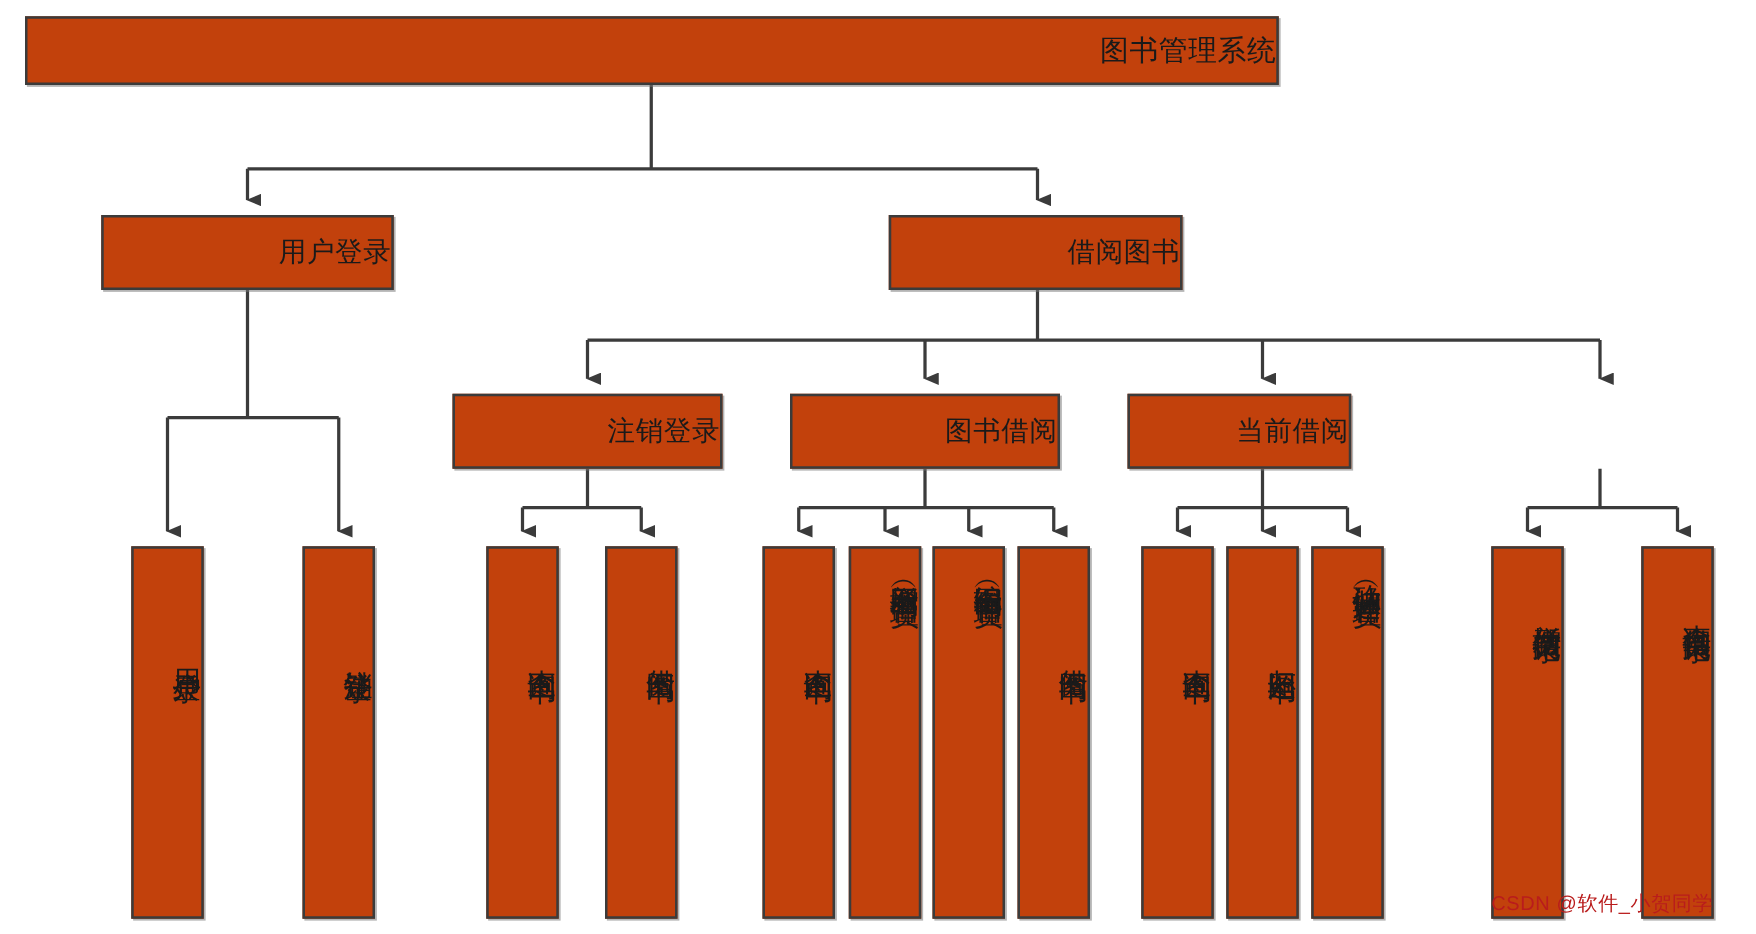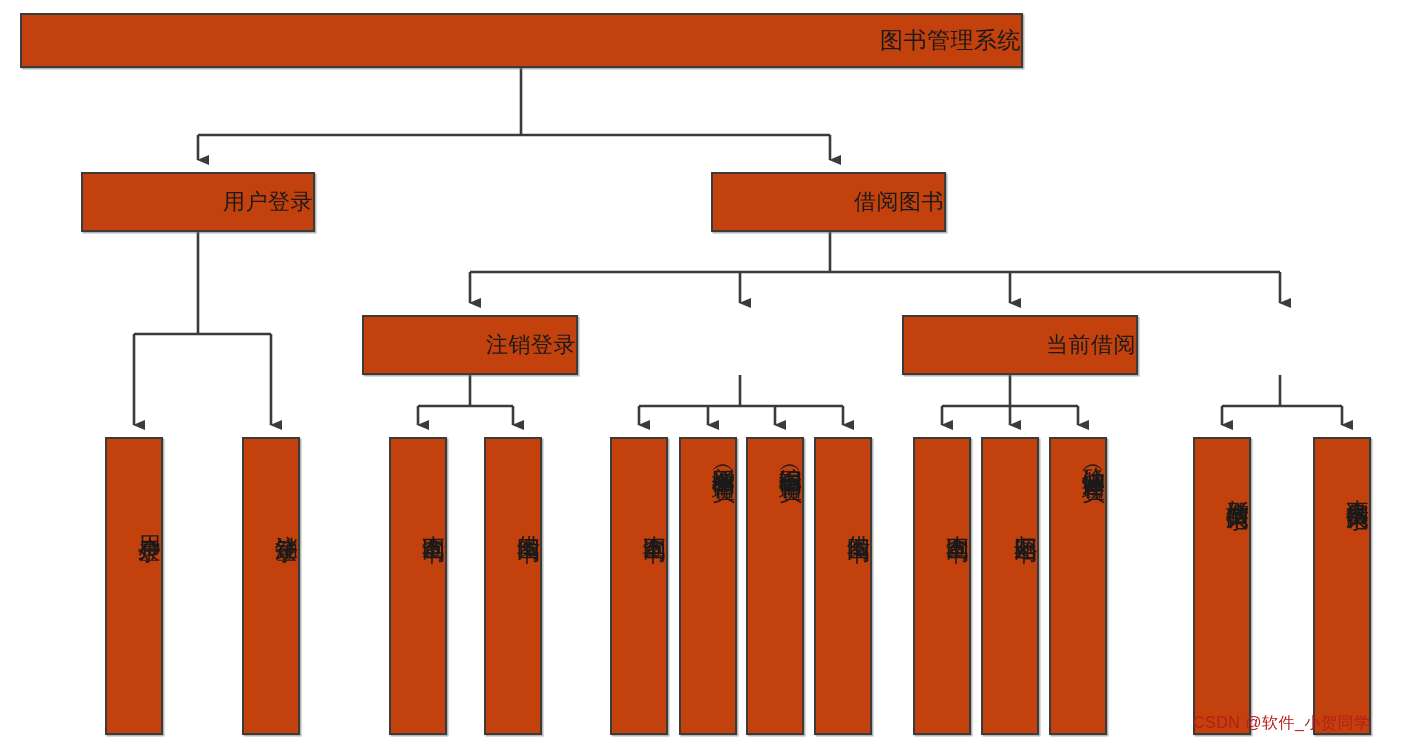--- a/index.html
+++ b/index.html
@@ -120,21 +120,24 @@
   <div class="node h" style="left:81px;top:172px;width:234px;height:60px;">
     <span class="label">用户登录</span>
   </div>
   <div class="node h" style="left:711px;top:172px;width:235px;height:60px;">
     <span class="label">借阅图书</span>
   </div>
 
   <div class="node h" style="left:362px;top:315px;width:216px;height:60px;">
     <span class="label">注销登录</span>
   </div>
-  <div class="node h" style="left:902px;top:315px;width:236px;height:60px;">
+  <div class="node h" style="left:632px;top:315px;width:216px;height:60px;">
+    <span class="label">图书借阅</span>
+  </div>
+  <div class="node h" style="left:902px;top:315px;width:179px;height:60px;">
     <span class="label">当前借阅</span>
   </div>
 
   <div class="node v" style="left:105px;top:437px;width:58px;height:298px;padding-top:78px;">
     <span class="label">用户登录</span>
   </div>
   <div class="node v" style="left:242px;top:437px;width:58px;height:298px;padding-top:78px;">
     <span class="label">注销登录</span>
   </div>
 

